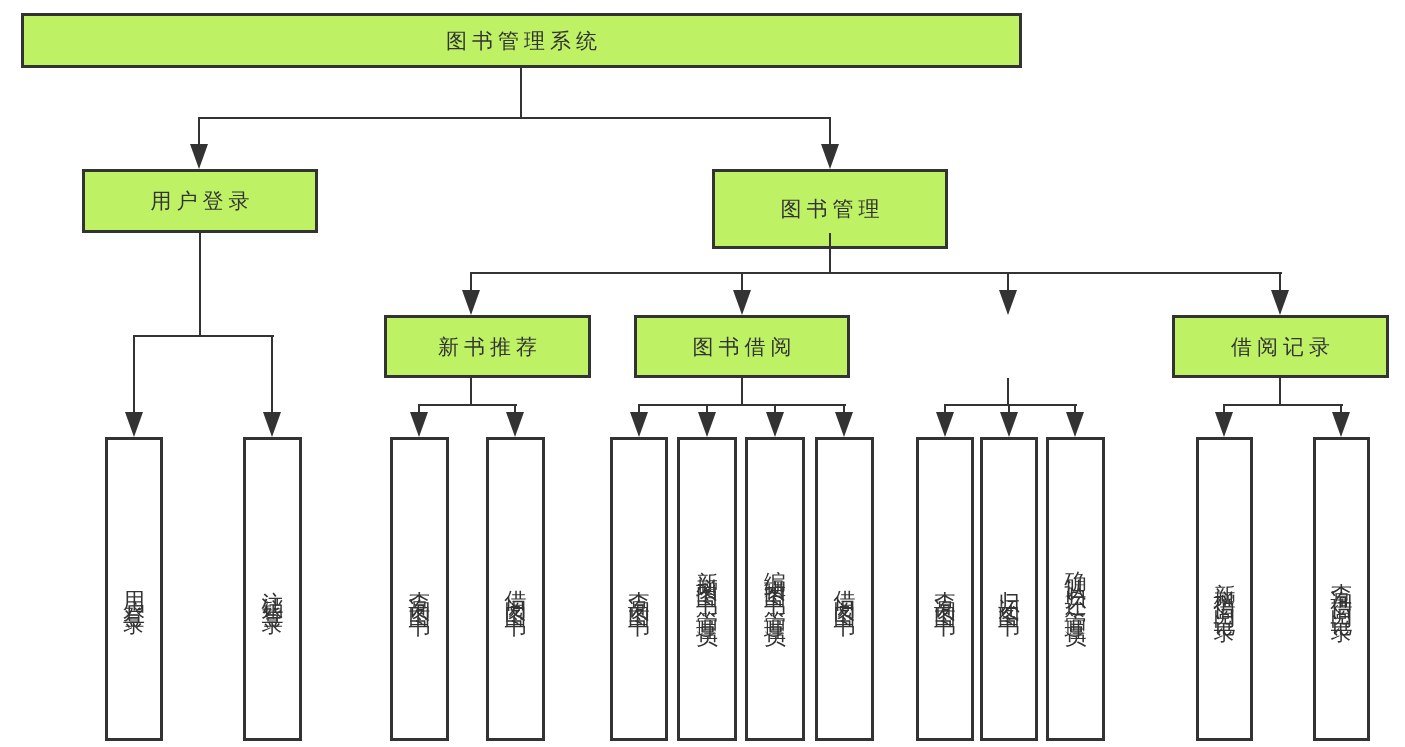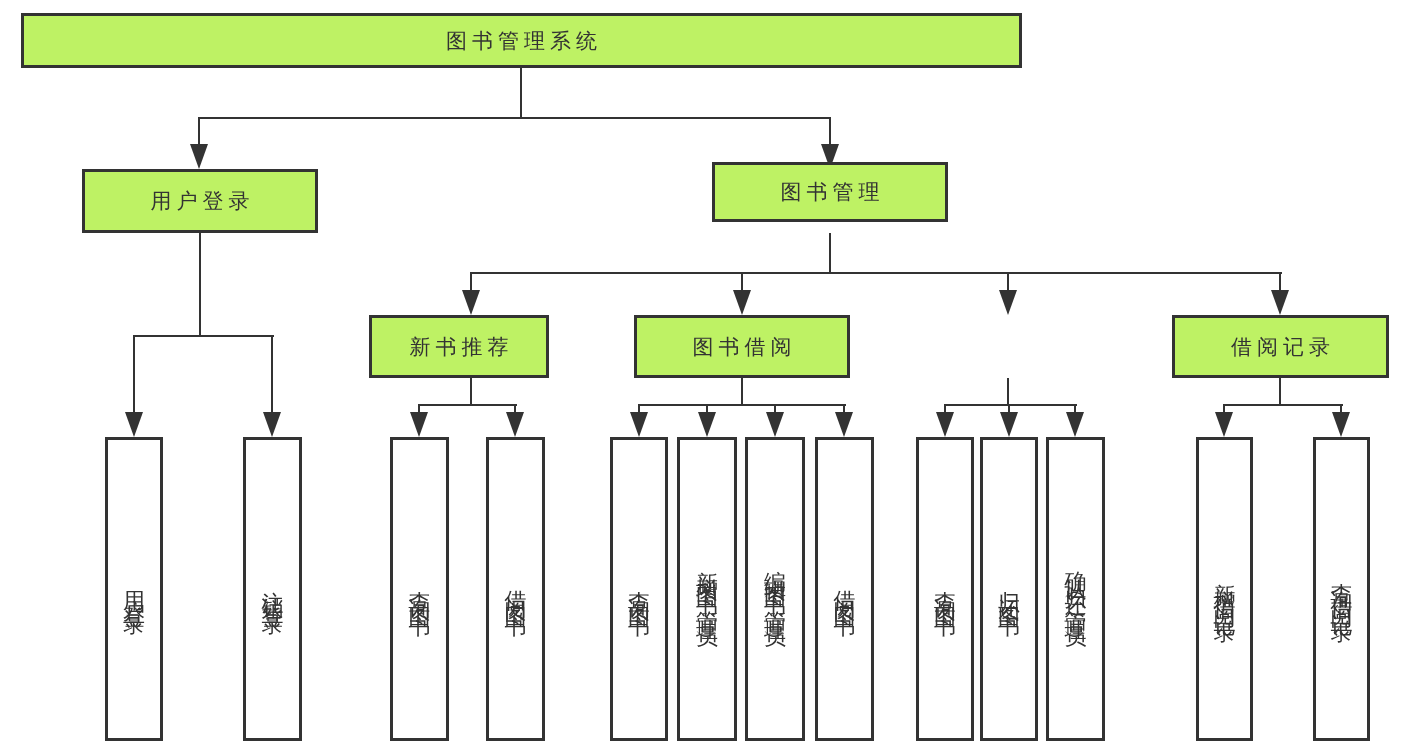--- a/index.html
+++ b/index.html
@@ -84,21 +84,21 @@
   <div>
     <div class="vline" style="left:520px;top:68px;height:50px"></div>
     <div class="hline" style="left:199px;top:117px;width:632px"></div>
     <div class="vline" style="left:198px;top:117px;height:30px"></div>
     <div class="arrow" style="left:190px;top:144px"></div>
     <div class="vline" style="left:829px;top:117px;height:30px"></div>
     <div class="arrow" style="left:821px;top:144px"></div>
   </div>
 
   <div class="box" style="left:82px;top:169px;width:236px;height:64px">用户登录</div>
-  <div class="box" style="left:712px;top:162px;width:236px;height:60px">图书管理</div>
+  <div class="box" style="left:712px;top:169px;width:236px;height:80px">图书管理</div>
 
   <div>
     <div class="vline" style="left:199px;top:233px;height:103px"></div>
     <div class="hline" style="left:133px;top:335px;width:141px"></div>
     <div class="vline" style="left:133px;top:335px;height:79px"></div>
     <div class="arrow" style="left:125px;top:412px"></div>
     <div class="vline" style="left:271px;top:335px;height:79px"></div>
     <div class="arrow" style="left:263px;top:412px"></div>
   </div>
 
@@ -108,21 +108,21 @@
     <div class="vline" style="left:470px;top:272px;height:20px"></div>
     <div class="arrow" style="left:462px;top:290px"></div>
     <div class="vline" style="left:741px;top:272px;height:20px"></div>
     <div class="arrow" style="left:733px;top:290px"></div>
     <div class="vline" style="left:1007px;top:272px;height:20px"></div>
     <div class="arrow" style="left:999px;top:290px"></div>
     <div class="vline" style="left:1279px;top:272px;height:20px"></div>
     <div class="arrow" style="left:1271px;top:290px"></div>
   </div>
 
-  <div class="box" style="left:369px;top:315px;width:180px;height:63px">新书推荐</div>
+  <div class="box" style="left:384px;top:315px;width:207px;height:63px">新书推荐</div>
   <div class="box" style="left:634px;top:315px;width:216px;height:63px">图书借阅</div>
   <div class="box" style="left:1172px;top:315px;width:217px;height:63px">借阅记录</div>
 
   <div>
     <div class="vline" style="left:470px;top:378px;height:28px"></div>
     <div class="hline" style="left:418px;top:404px;width:99px"></div>
     <div class="vline" style="left:418px;top:404px;height:10px"></div>
     <div class="arrow" style="left:410px;top:412px"></div>
     <div class="vline" style="left:514px;top:404px;height:10px"></div>
     <div class="arrow" style="left:506px;top:412px"></div>

